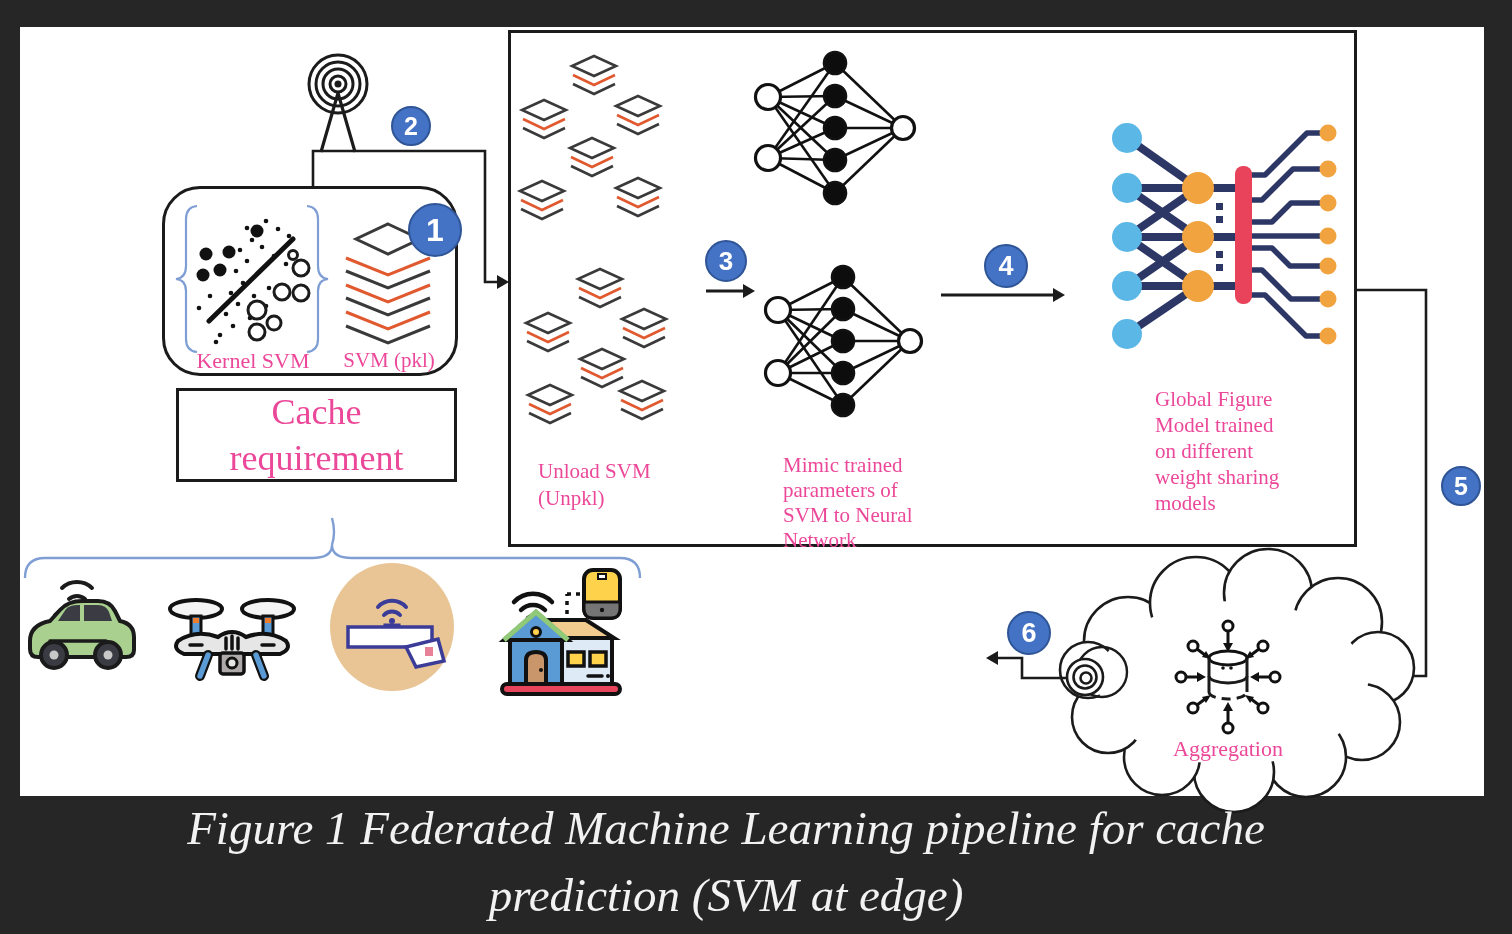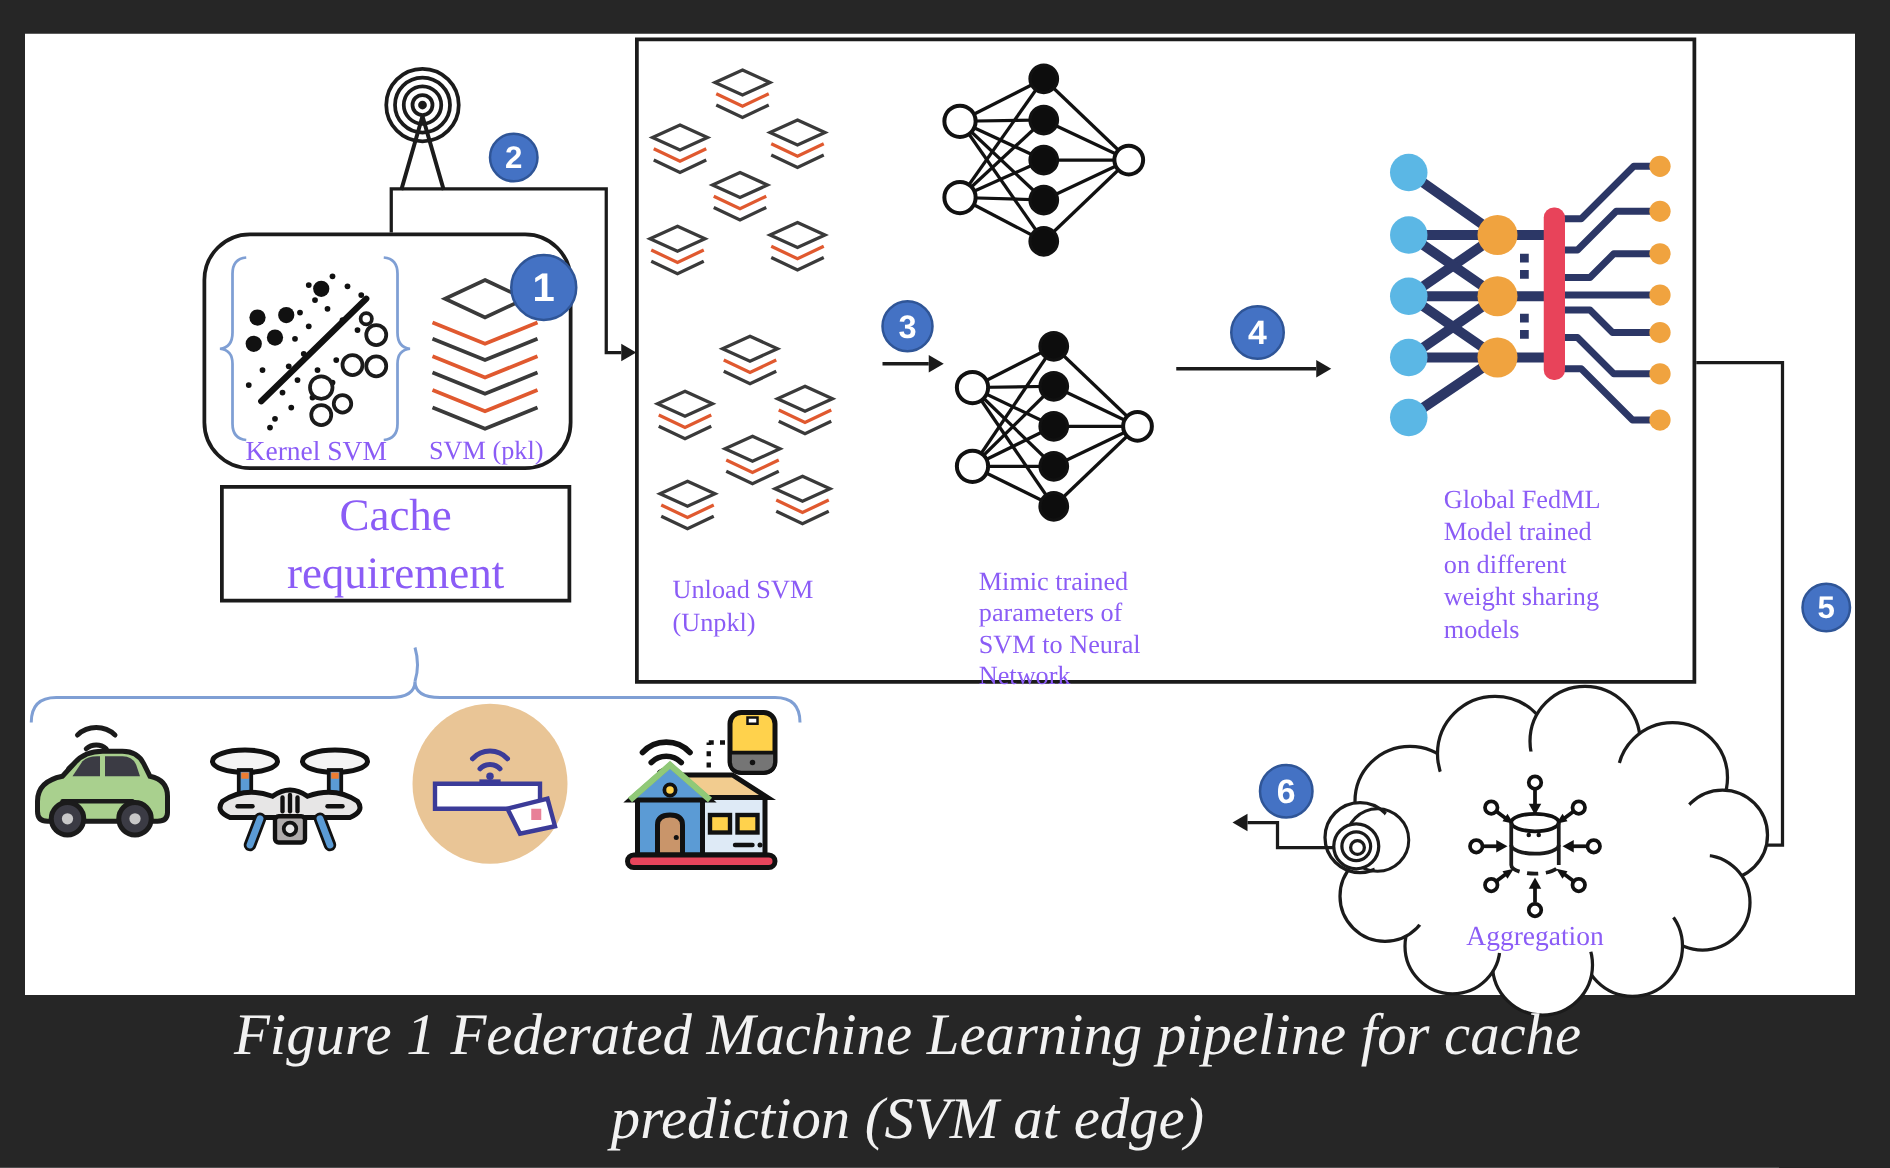--- a/index.html
+++ b/index.html
@@ -1,21 +1,21 @@
 <!DOCTYPE html>
 <html><head>
 <meta charset="utf-8">
 <style>
   html,body{margin:0;padding:0;background:#262626;}
   #stage{position:relative;width:1512px;height:934px;background:#262626;overflow:hidden;
          font-family:"Liberation Serif",serif;}
   #canvas{position:absolute;left:20px;top:27px;width:1464px;height:769px;background:#ffffff;}
   .box{position:absolute;border:3px solid #1b1b1b;background:transparent;box-sizing:border-box;}
   .art{position:absolute;left:0;top:0;pointer-events:none;}
-  .label{position:absolute;color:#8b5cf6;white-space:pre-line;}
+  .label{position:absolute;color:#ec4899;white-space:pre-line;}
   .center{display:flex;align-items:center;justify-content:center;text-align:center;}
   .badge{position:absolute;border-radius:50%;background:#4472C4;border:2px solid #2F5597;
          color:#fff;font-family:"Liberation Sans",sans-serif;font-weight:bold;
          display:flex;align-items:center;justify-content:center;box-sizing:border-box;}
   #caption{position:absolute;left:0;top:795px;width:1452px;text-align:center;color:#f2f2f2;
            font-style:italic;font-size:47px;line-height:67px;}
   .k{stroke:#1b1b1b;fill:none;}
 </style>
 </head>
 <body>
@@ -401,21 +401,21 @@
   </svg>
 
   <div class="label" style="left:183px;top:348px;width:140px;font-size:22px;text-align:center;">Kernel SVM</div>
   <div class="label" style="left:319px;top:348px;width:140px;font-size:21px;text-align:center;">SVM (pkl)</div>
   <div class="label" style="left:538px;top:458px;font-size:21px;line-height:27px;">Unload SVM
 (Unpkl)</div>
   <div class="label" style="left:783px;top:453px;font-size:21px;line-height:25px;">Mimic trained
 parameters of
 SVM to Neural
 Network</div>
-  <div class="label" style="left:1155px;top:386px;font-size:21px;line-height:26px;">Global FedML
+  <div class="label" style="left:1155px;top:386px;font-size:21px;line-height:26px;">Global Figure
 Model trained
 on different
 weight sharing
 models</div>
   <div class="label" style="left:1150px;top:736px;width:156px;font-size:22px;text-align:center;">Aggregation</div>
 
   <div class="badge" style="left:408px;top:203px;width:54px;height:54px;font-size:32px;">1</div>
   <div class="badge" style="left:391px;top:106px;width:40px;height:40px;font-size:25px;">2</div>
   <div class="badge" style="left:705px;top:240px;width:42px;height:42px;font-size:26px;">3</div>
   <div class="badge" style="left:984px;top:244px;width:44px;height:44px;font-size:27px;">4</div>

